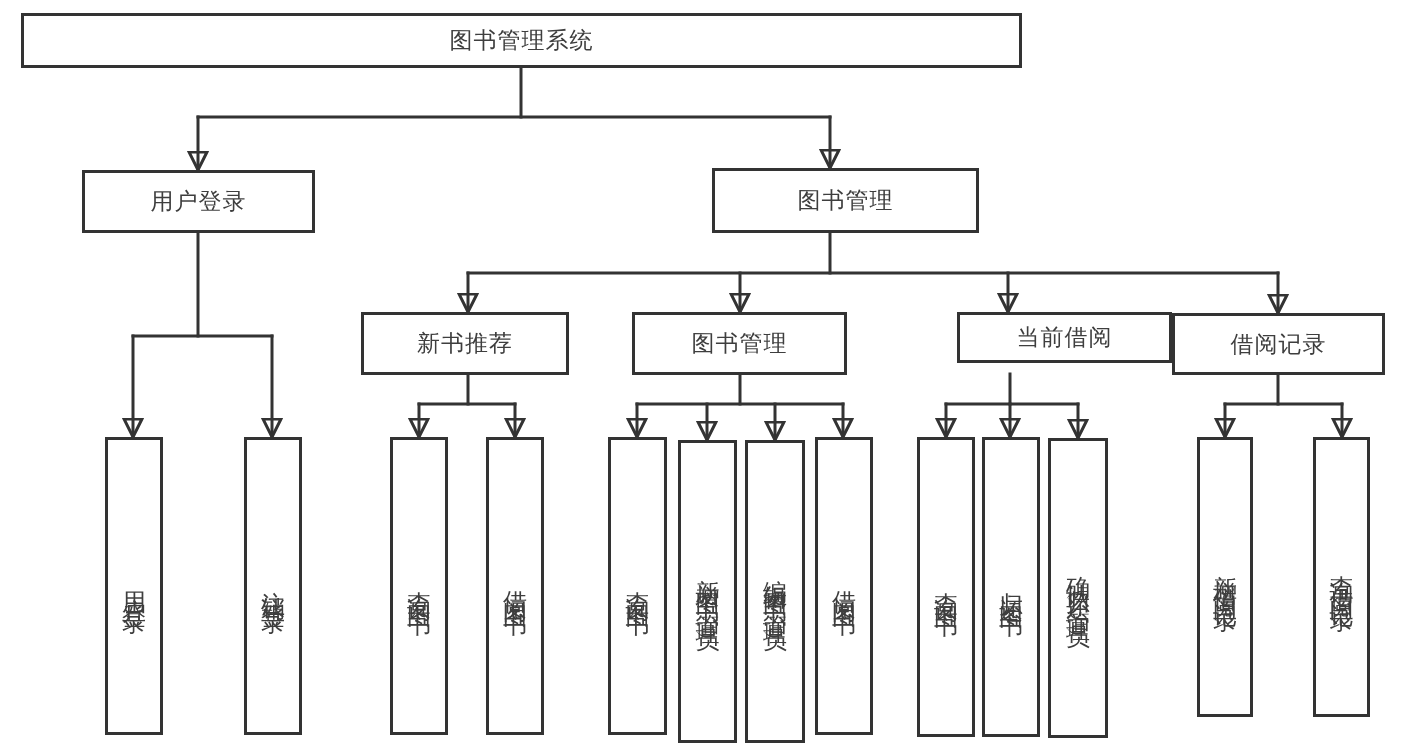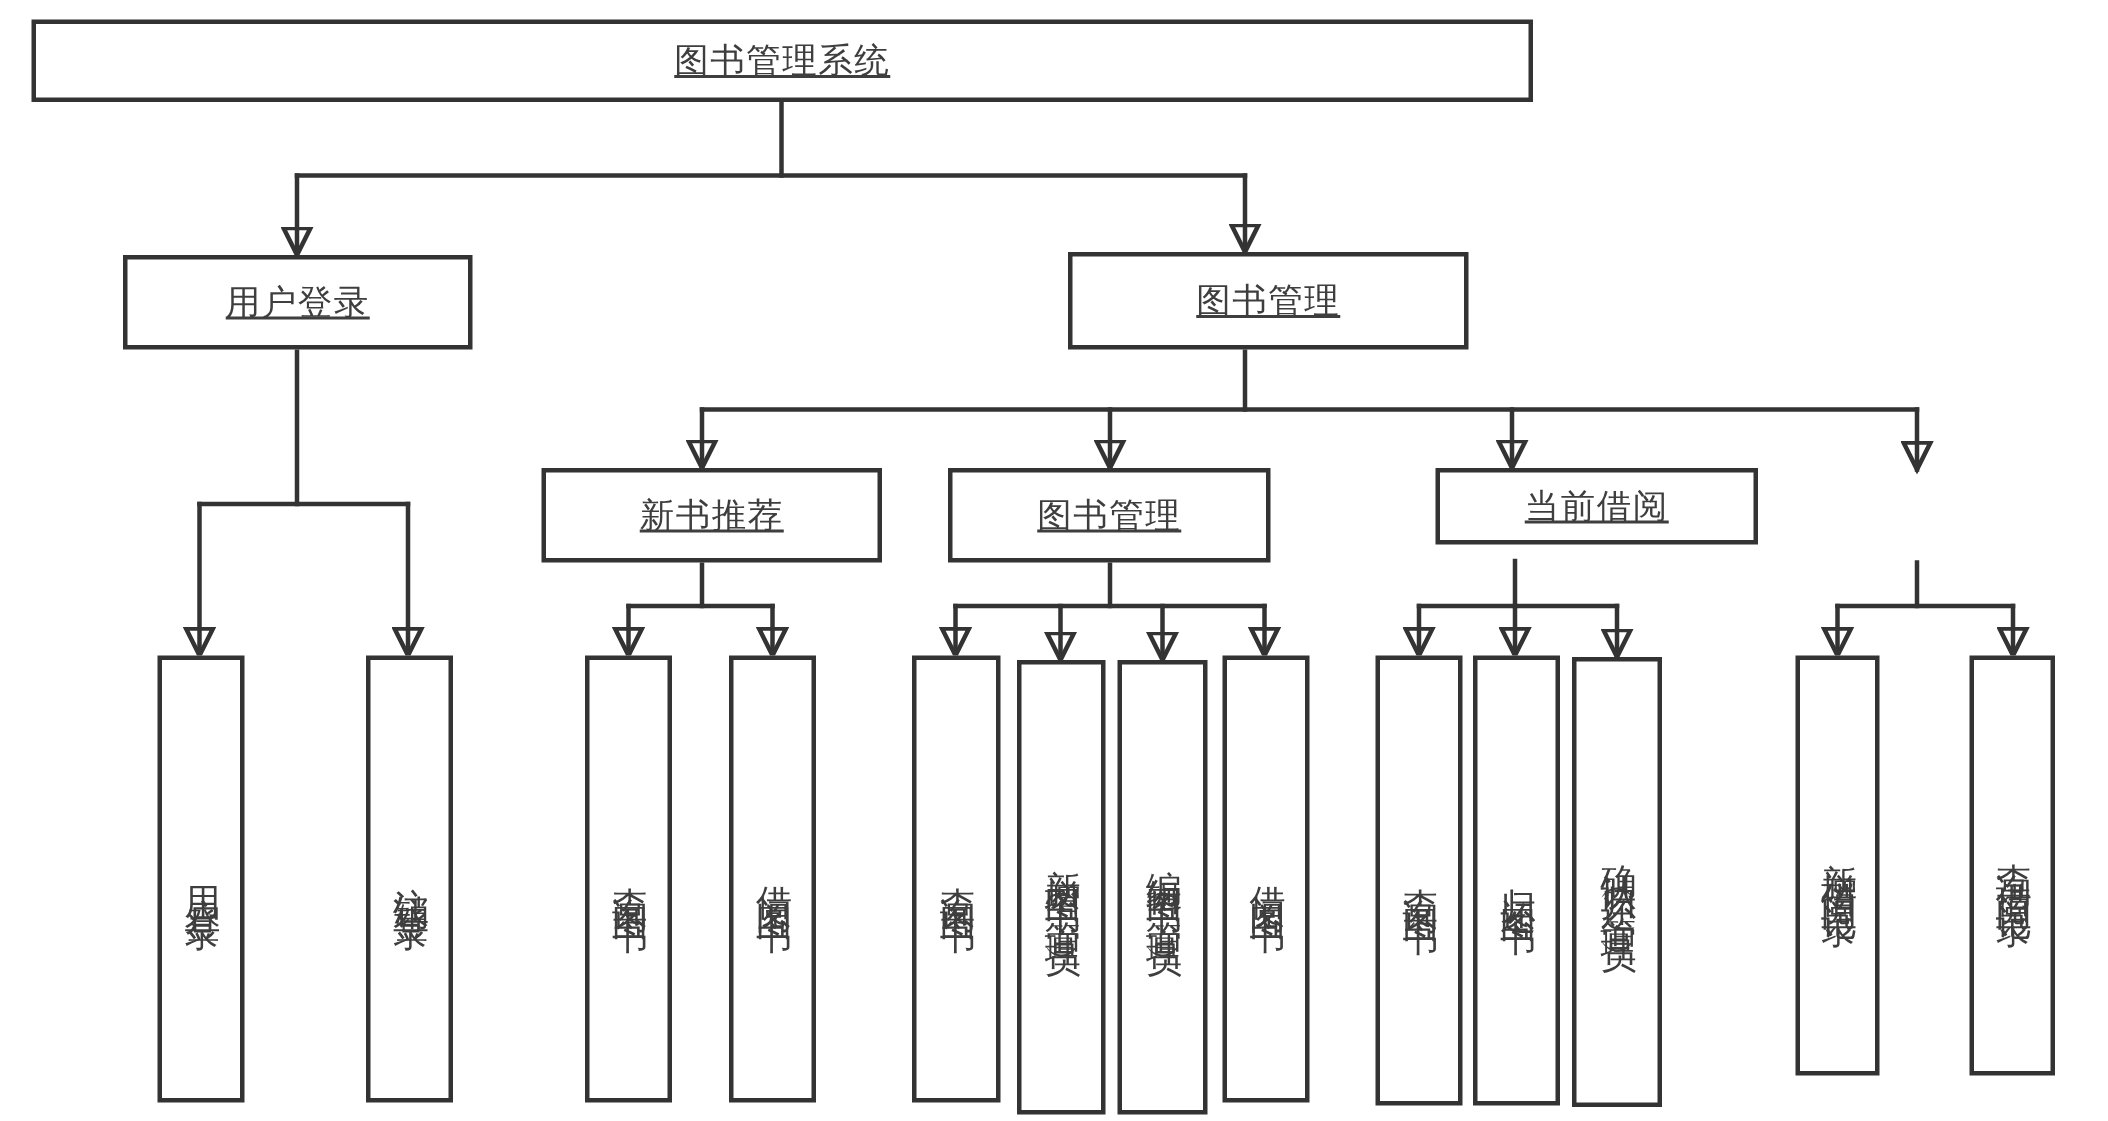--- a/index.html
+++ b/index.html
@@ -15,21 +15,21 @@
   .box {
     position:absolute;
     box-sizing:border-box;
     border:3px solid #333333;
     background:#ffffff;
     display:flex;
     align-items:center;
     justify-content:center;
     color:#3e3e3e;
   }
-  .box.h { font-size:23px; letter-spacing:1px; white-space:nowrap;text-decoration:underline; }
+  .box.h { font-size:23px; letter-spacing:1px; white-space:nowrap; }
   .box.v .vtext {
     writing-mode:vertical-rl;
     text-orientation:mixed;
     font-size:24px;
     line-height:1;
     letter-spacing:7px;
     white-space:nowrap;
   }
   .watermark {
     position:absolute;
@@ -113,28 +113,31 @@
     <span>图书管理系统</span>
   </div>
 
   <div class="box h" style="left:82px;top:170px;width:233px;height:63px">
     <span>用户登录</span>
   </div>
   <div class="box h" style="left:712px;top:168px;width:267px;height:65px">
     <span>图书管理</span>
   </div>
 
-  <div class="box h" style="left:361px;top:312px;width:227px;height:63px">
+  <div class="box h" style="left:361px;top:312px;width:208px;height:63px">
     <span>新书推荐</span>
   </div>
   <div class="box h" style="left:632px;top:312px;width:215px;height:63px">
     <span>图书管理</span>
   </div>
   <div class="box h" style="left:957px;top:312px;width:215px;height:51px">
     <span>当前借阅</span>
+  </div>
+  <div class="box h" style="left:1172px;top:313px;width:213px;height:62px">
+    <span>借阅记录</span>
   </div>
 
   <div class="box v" style="left:105px;top:437px;width:58px;height:298px">
     <span class="vtext">用户登录</span>
   </div>
   <div class="box v" style="left:244px;top:437px;width:58px;height:298px">
     <span class="vtext">注销登录</span>
   </div>
 
   <div class="box v" style="left:390px;top:437px;width:58px;height:298px">

